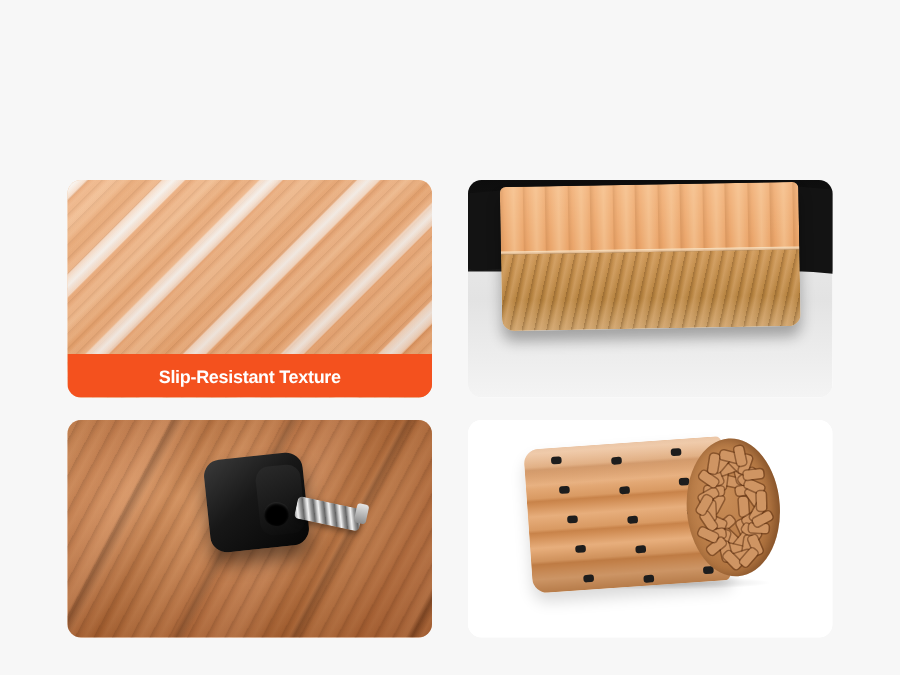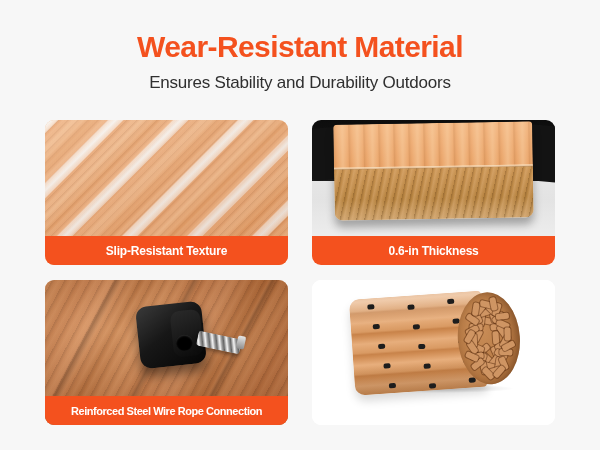--- a/index.html
+++ b/index.html
@@ -206,24 +206,20 @@
 
   .p4-shadow { position:absolute; left:52px; top:104px; width:150px; height:9px;
                background: radial-gradient(50% 50% at 50% 50%, rgba(0,0,0,0.22), rgba(0,0,0,0));
                border-radius: 50%; }
 </style>
 </head>
 <body>
 
 <div class="poster">
 
-  <div class="header">
-    <div class="title">Wear-Resistant Material</div>
-    <div class="subtitle">Ensures Stability and Durability Outdoors</div>
-  </div>
 
   <div class="grid">
 
     <div class="panel">
       <div class="media">
         <div class="wood-diag"></div>
         <div class="wood-diag-shade"></div>
       </div>
       <div class="caption">Slip-Resistant Texture</div>
     </div>
@@ -233,37 +229,35 @@
         <div class="p2-bg"></div>
         <div class="p2-dark"></div>
         <div class="p2-rub-l"></div>
         <div class="p2-rub-r"></div>
         <div class="p2-board">
           <div class="p2-top"></div>
           <div class="p2-bevel"></div>
           <div class="p2-face"></div>
         </div>
       </div>
-      <div class="caption">0.6-in Thickness</div>
     </div>
 
     <div class="panel">
       <div class="media">
         <div class="p3-wood"></div>
         <div class="p3-groove"></div>
         <div class="p3-shade"></div>
         <div class="p3-block">
           <div class="p3-block-face">
             <div class="p3-hole"></div>
           </div>
         </div>
         <div class="p3-rope"></div>
         <div class="p3-rope-tip"></div>
       </div>
-      <div class="caption tight">Reinforced Steel Wire Rope Connection</div>
     </div>
 
     <div class="panel">
       <div class="media">
         <div class="p4-bg"></div>
         <div class="p4-shadow"></div>
         <div class="p4-roll">
           <div class="p4-body">
             <div class="p4-body-sh"></div>
             <div class="p4-pegs" id="pegHost">

